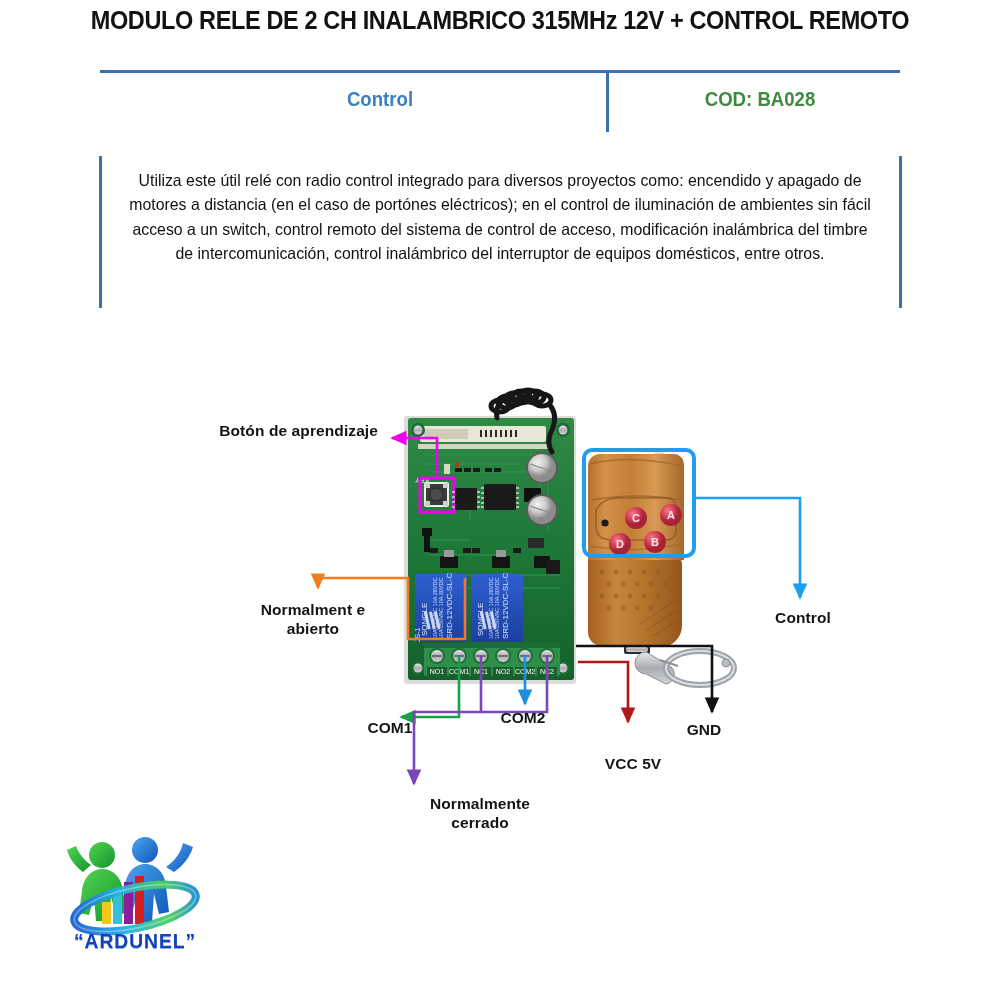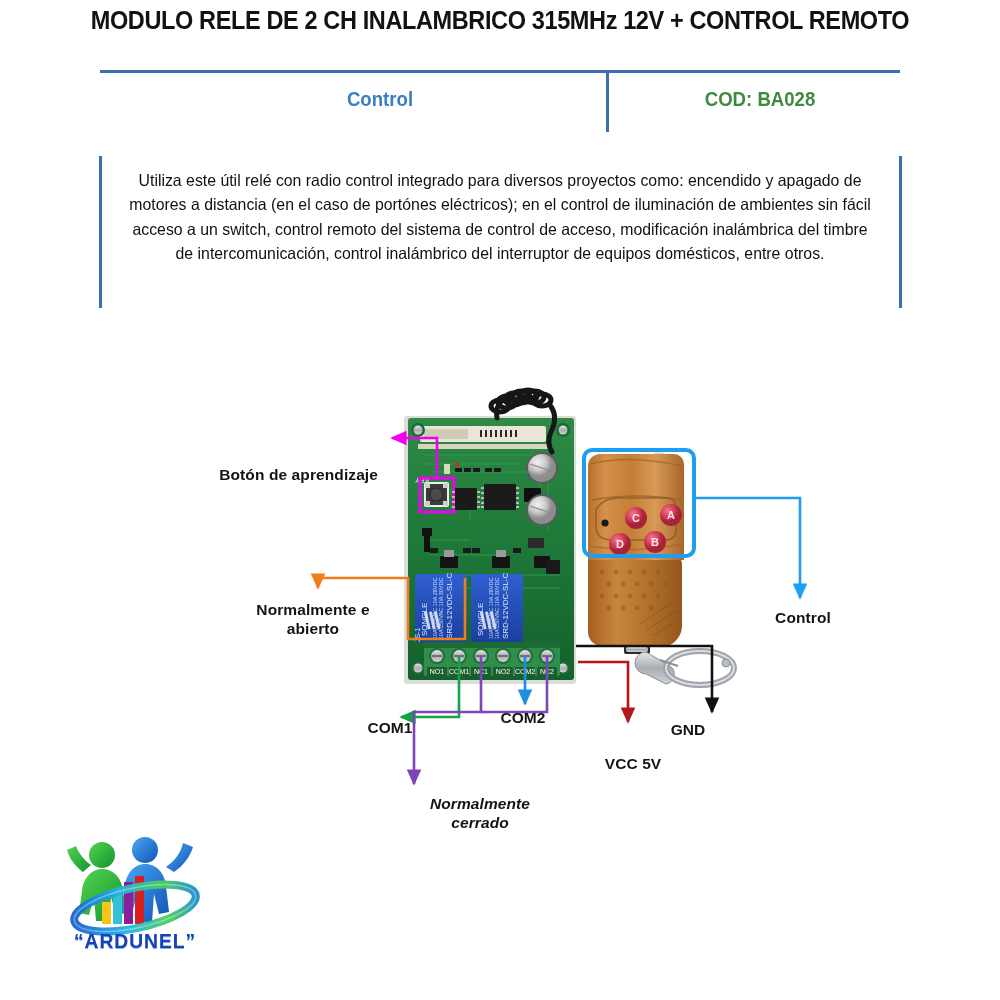--- a/index.html
+++ b/index.html
@@ -80,27 +80,27 @@
     font-size:15.5px;
     font-weight:600;
     line-height:19px;
     color:#141414;
     text-align:center;
     white-space:nowrap;
     letter-spacing:0.1px;
   }
   .callout.wrap{white-space:normal;}
 
-  #co-boton{ left:108px; top:421px; width:270px; text-align:right;margin-top:44px;}
+  #co-boton{ left:108px; top:421px; width:270px; text-align:right;}
   #co-na   { left:248px; top:600px; width:130px; }
   #co-com1 { left:350px; top:718px; width:80px; }
   #co-com2 { left:478px; top:708px; width:90px; }
-  #co-nc   { left:400px; top:794px; width:160px;font-style:italic; }
+  #co-nc   { left:400px; top:794px; width:160px; }
   #co-vcc  { left:578px; top:730px; width:110px;margin-top:24px; }
-  #co-gnd  { left:648px; top:720px; width:80px; }
+  #co-gnd  { left:664px; top:720px; width:80px; }
   #co-ctrl { left:748px; top:608px; width:110px; }
 
   
   #logo{
     position:absolute;left:45px;top:828px;width:180px;height:140px;text-decoration:underline;
   }
   #logo svg{position:absolute;left:0;top:0;}
   #logo-text{
     position:absolute;left:0;top:101px;width:180px;
     text-align:center;
@@ -466,21 +466,21 @@
 
     <path d="M578,302 H628 V362" stroke="#b5161b" stroke-width="2.6" fill="none" marker-end="url(#ar-red)"></path>
 
     <path d="M576,286 H712 V352" stroke="#111111" stroke-width="2.6" fill="none" marker-end="url(#ar-black)"></path>
 
     <path d="M694,138 H800 V238" stroke="#1d9ef0" stroke-width="2.6" fill="none" marker-end="url(#ar-ltblue)"></path>
   </svg>
 </div>
 
 <div class="callout" id="co-boton">Botón de aprendizaje</div>
-<div class="callout wrap" id="co-na">Normalmente e abierto</div>
+<div class="callout wrap" id="co-na">Normalment e abierto</div>
 <div class="callout" id="co-com1">COM1</div>
 <div class="callout" id="co-com2">COM2</div>
 <div class="callout wrap" id="co-nc">Normalmente cerrado</div>
 <div class="callout" id="co-vcc">VCC 5V</div>
 <div class="callout" id="co-gnd">GND</div>
 <div class="callout" id="co-ctrl">Control</div>
 
 <div id="logo">
   <svg width="180" height="140" viewBox="0 0 180 140">
     <defs>

